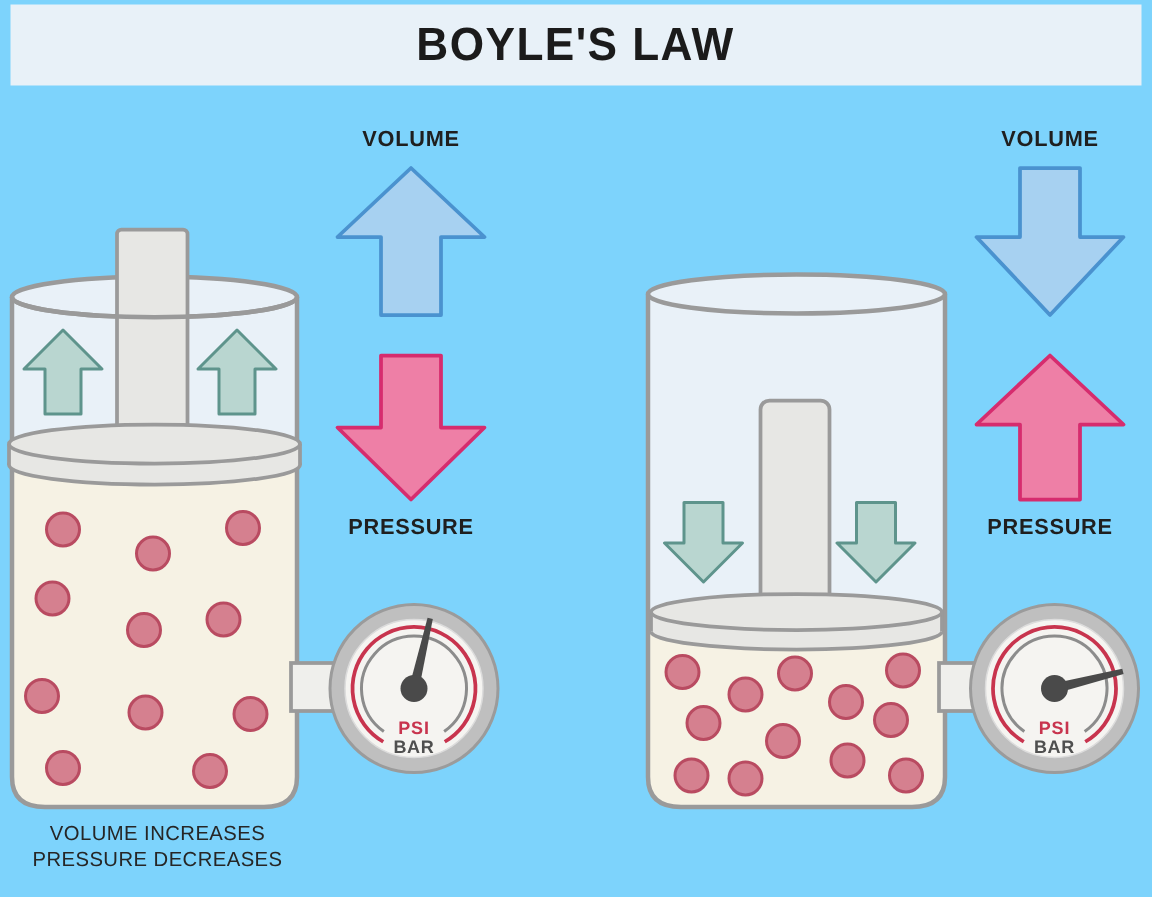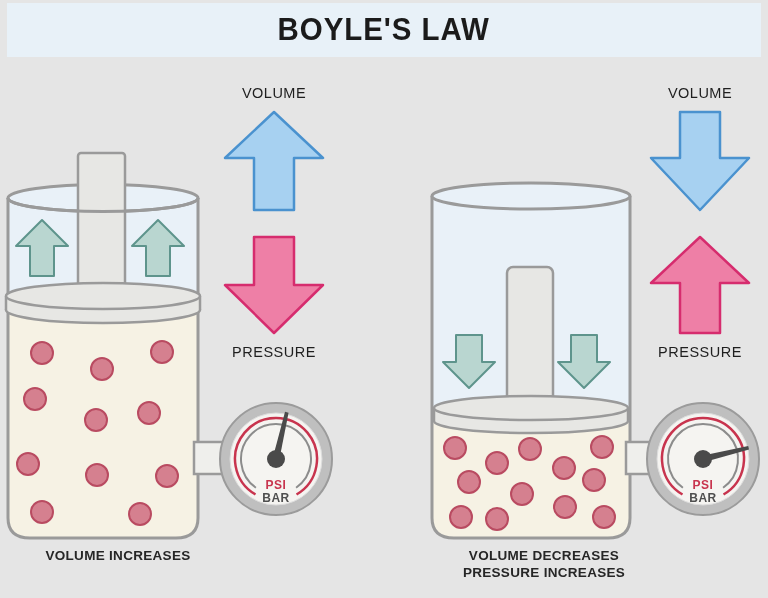--- a/index.html
+++ b/index.html
@@ -1,25 +1,25 @@
 <!DOCTYPE html>
 <html><head>
 <meta charset="utf-8">
 <style>
   html,body{margin:0;padding:0;background:#ffffff;}
-  .stage{position:relative;width:768px;height:598px;background:#e5e5e5;overflow:hidden;
+  .stage{position:relative;width:768px;height:598px;background:#7dd3fc;overflow:hidden;
          font-family:"Liberation Sans", sans-serif;}
   .banner{position:absolute;left:7px;right:7px;top:3px;height:54px;background:#e8f1f8;
           display:flex;align-items:center;justify-content:center;}
   .title{font-size:31px;font-weight:bold;color:#1b1b1b;letter-spacing:1px;transform:scaleX(0.95);}
   .diagram-svg{position:absolute;left:0;top:0;}
-  .dir-label{position:absolute;transform:translateX(-50%);font-size:14.5px;font-weight:normal;
+  .dir-label{position:absolute;transform:translateX(-50%);font-size:14.5px;font-weight:bold;
              color:#1f1f1f;letter-spacing:.5px;white-space:nowrap;}
   .caption{position:absolute;transform:translateX(-50%);text-align:center;font-size:13.5px;
-           font-weight:bold;color:#262626;line-height:17px;letter-spacing:.3px;white-space:nowrap;margin-left:13px;}
+           font-weight:normal;color:#262626;line-height:17px;letter-spacing:.3px;white-space:nowrap;}
   .gauge-psi{position:absolute;transform:translateX(-50%);font-size:12px;font-weight:bold;
              color:#c8344e;letter-spacing:.5px;}
   .gauge-bar{position:absolute;transform:translateX(-50%);font-size:12px;font-weight:bold;
              color:#4f4f4f;letter-spacing:.5px;}
 </style>
 </head>
 <body>
 
 <div class="stage">
 
@@ -133,19 +133,16 @@
   <div class="dir-label" style="left:700px;top:85px;">VOLUME</div>
   <div class="dir-label" style="left:700px;top:344px;">PRESSURE</div>
 
   <div class="gauge-psi" style="left:276px;top:478px;">PSI</div>
   <div class="gauge-bar" style="left:276px;top:491px;">BAR</div>
   <div class="gauge-psi" style="left:703px;top:478px;">PSI</div>
   <div class="gauge-bar" style="left:703px;top:491px;">BAR</div>
 
   <div class="caption" style="left:105px;top:547px;">
     <div>VOLUME INCREASES</div>
-  </div>
-  <div class="caption" style="left:531px;top:547px;">
-    <div>VOLUME DECREASES</div>
-    <div>PRESSURE INCREASES</div>
+    <div>PRESSURE DECREASES</div>
   </div>
 
 </div>
 
 </body></html>

